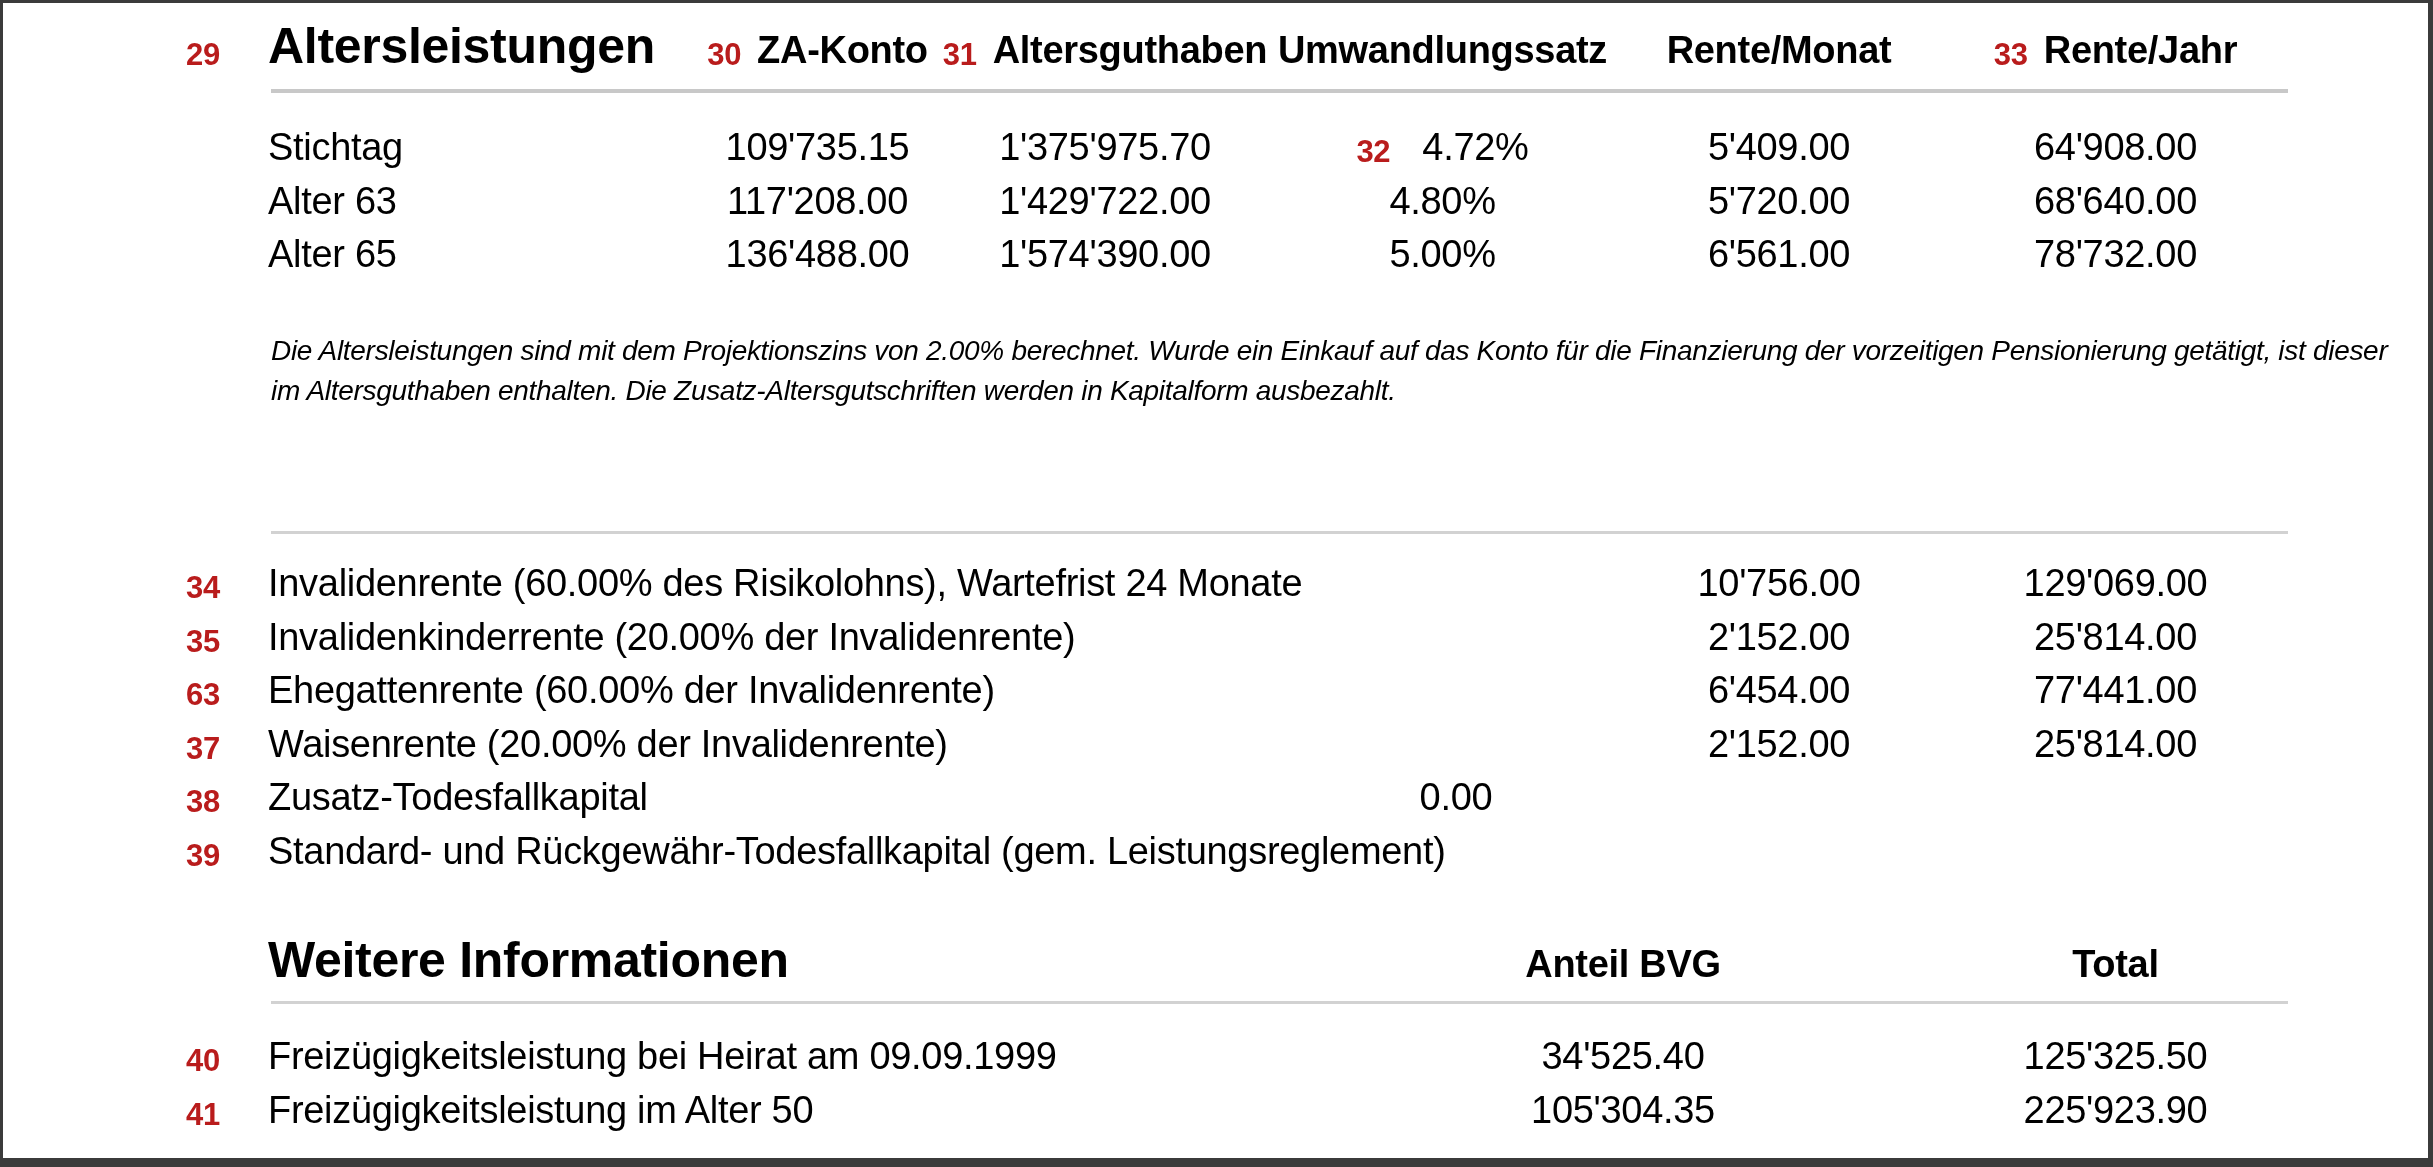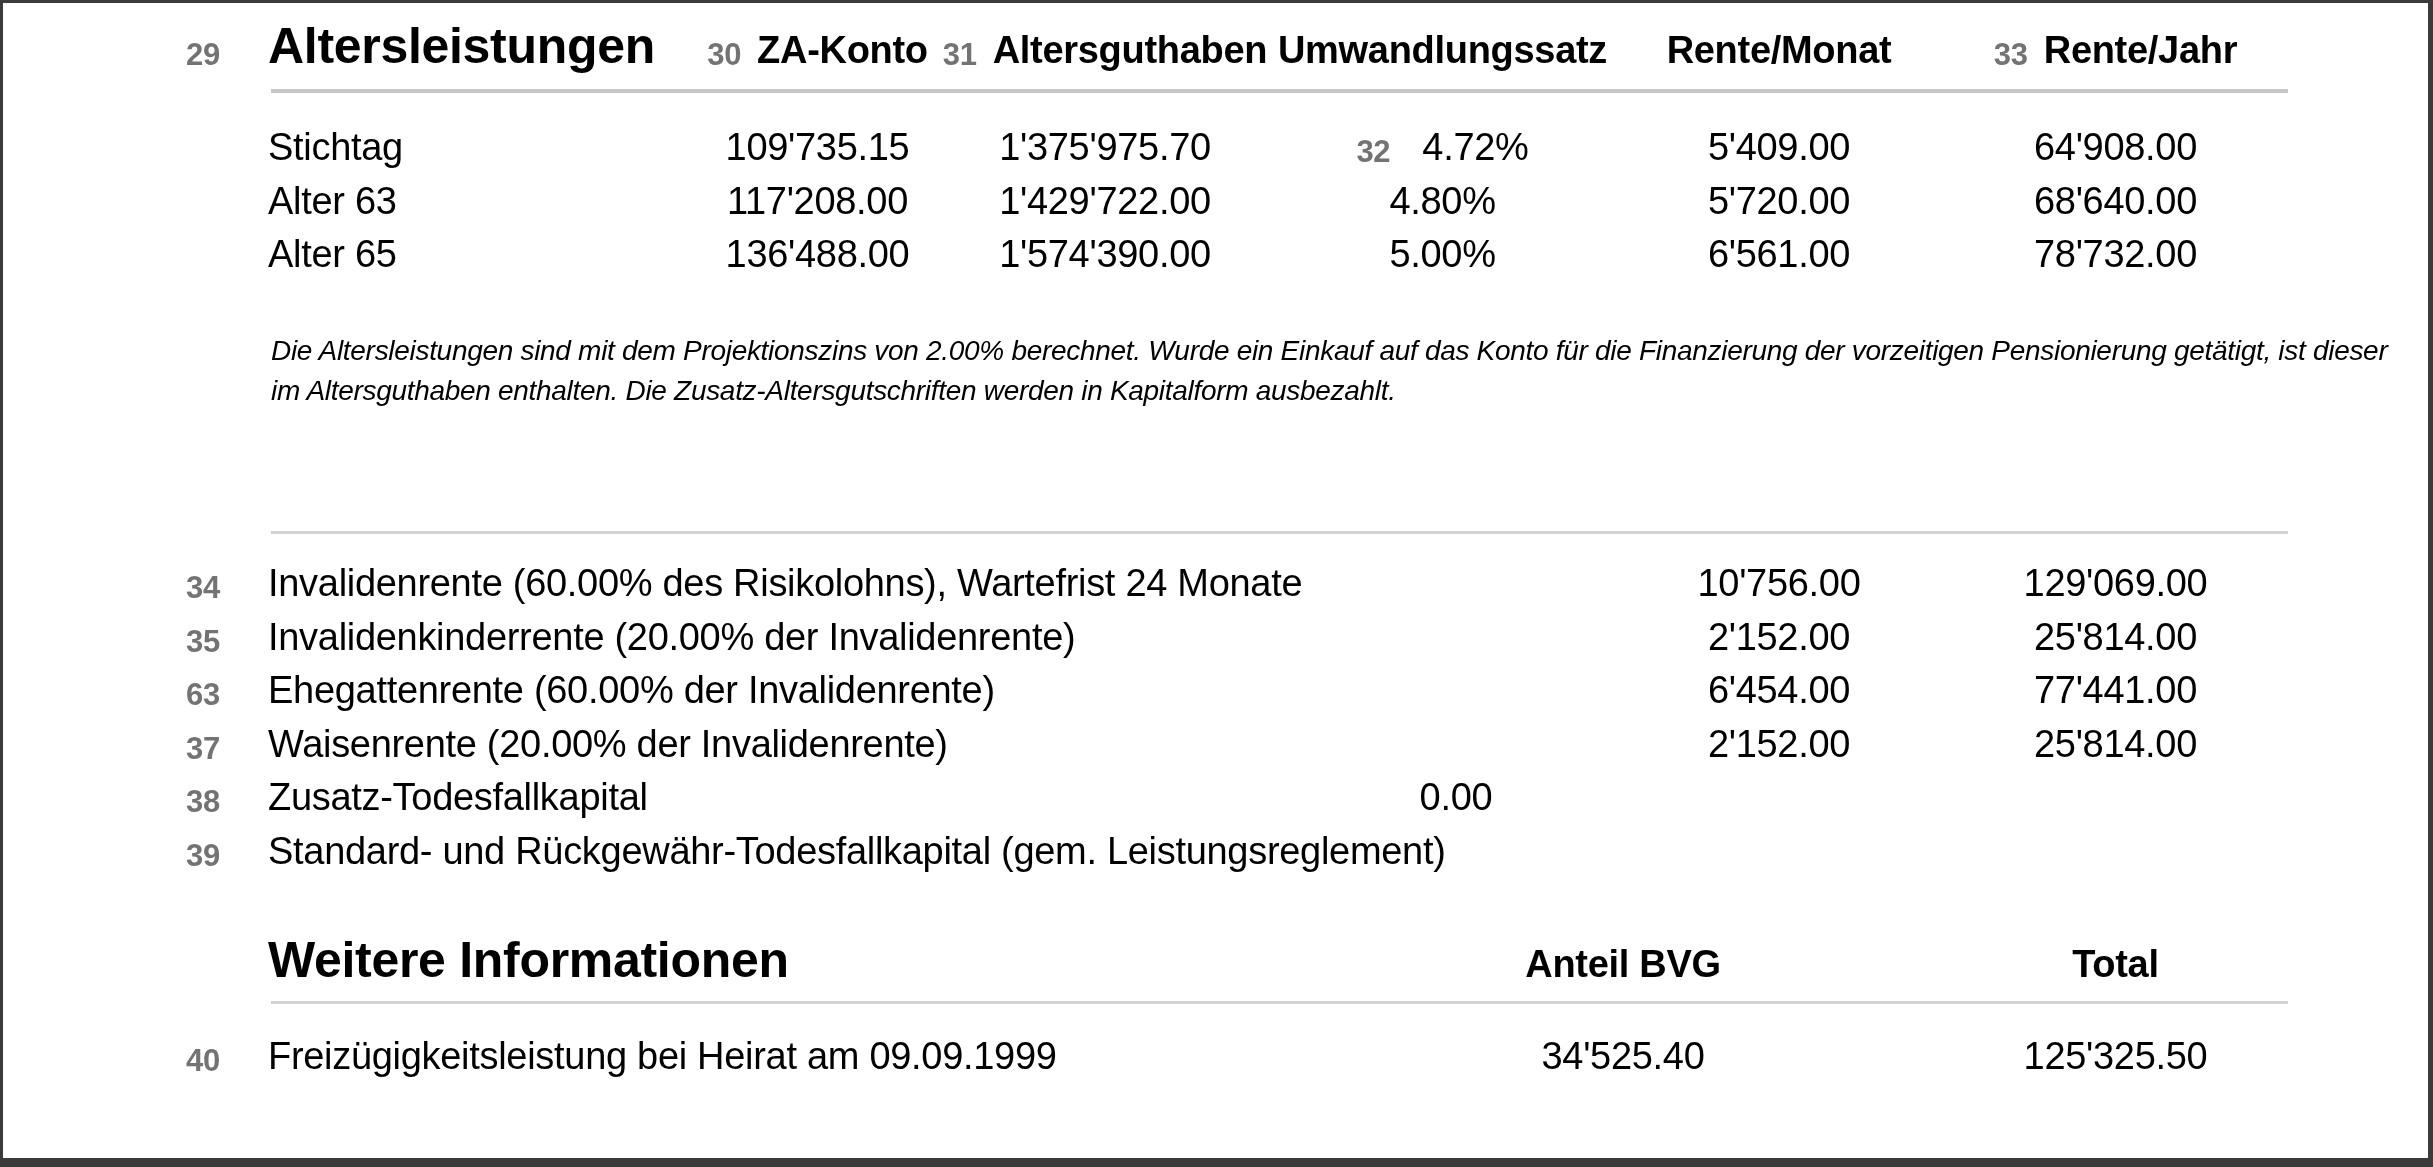--- a/index.html
+++ b/index.html
@@ -18,21 +18,21 @@
     letter-spacing: -0.3px;
     overflow: hidden;
   }
   table { border-collapse: collapse; table-layout: fixed; position: absolute; left: 167px; width: 2115px; }
   td { padding: 0; overflow: visible; white-space: nowrap; }
 
   
   .hdr-table td { vertical-align: baseline; }
   .sec-title { font-size: 50px; line-height: 58px; font-weight: bold; }
   .col-hdr  { font-size: 38px; line-height: 58px; font-weight: bold; }
-  .refnum   { font-size: 31px; font-weight: bold; color: #737373; position: relative; top: 2px; }
+  .refnum   { font-size: 31px; font-weight: bold; color: #b91c1c; position: relative; top: 2px; }
   .hdr-ref  { margin-right: 16px; }
   .ref-col  { padding-left: 16px; }
   .num-cell { text-align: center; }
 
   
   .data-table td { font-size: 38px; vertical-align: middle; }
   .data-table tr { height: 53.5px; }
   .row-c  tr { height: 54px; }
   .cell-ref { margin-right: 32px; }
 
@@ -202,16 +202,22 @@
         <col style="width:646px">
         <col style="width:339px">
       </colgroup>
     <tbody>
         <tr>
       <td class="ref-col"><span class="refnum">40</span></td>
       <td>Freizügigkeitsleistung bei Heirat am 09.09.1999</td>
       <td class="num-cell">34'525.40</td>
       <td class="num-cell">125'325.50</td>
     </tr>
+    <tr>
+      <td class="ref-col"><span class="refnum">41</span></td>
+      <td>Freizügigkeitsleistung im Alter 50</td>
+      <td class="num-cell">105'304.35</td>
+      <td class="num-cell">225'923.90</td>
+    </tr>
   </tbody>
     </table>
 
 </div>
 
 </body></html>

